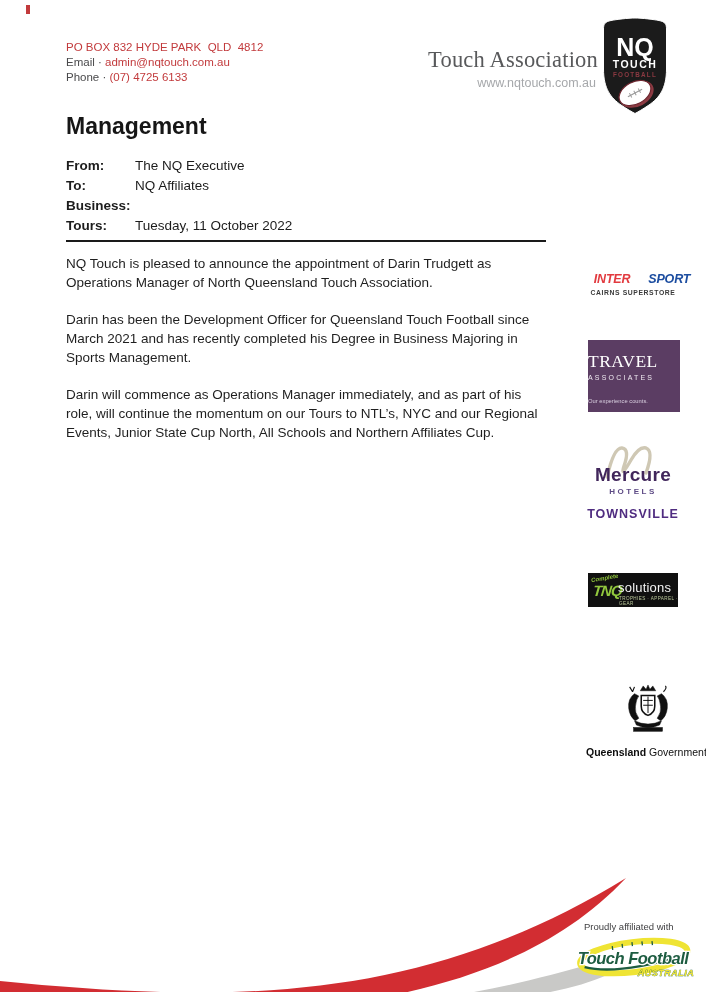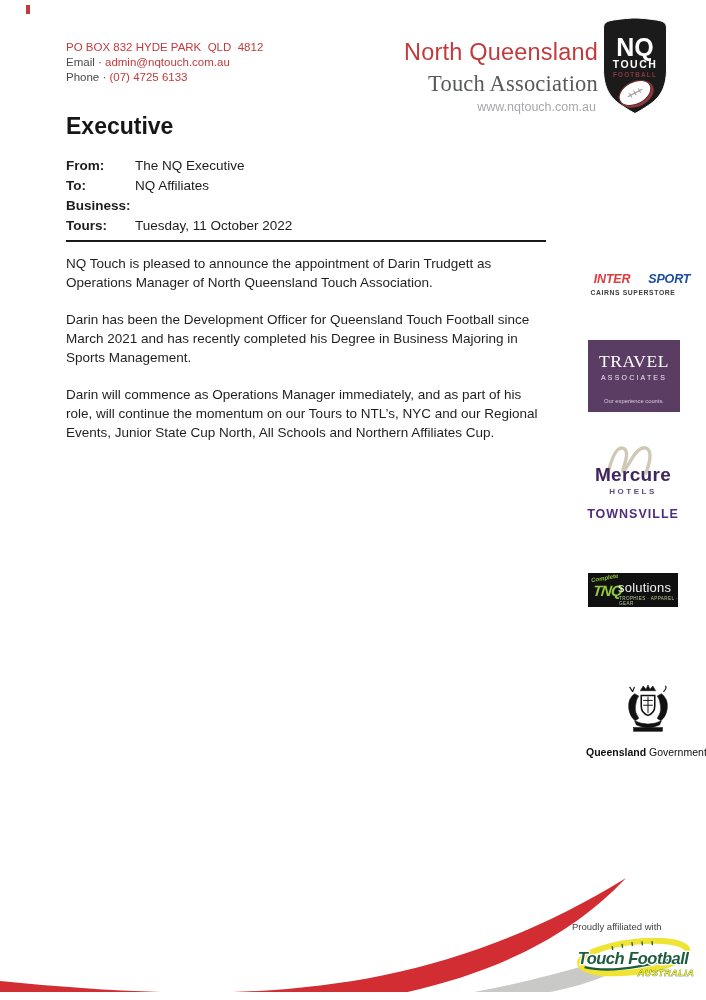--- a/index.html
+++ b/index.html
@@ -29,40 +29,40 @@
   .bodytext{position:absolute;left:66px;top:254px;width:484px;z-index:2;}
   .bodytext p{margin:0 0 18px 0;font-size:13.5px;line-height:19px;color:#1f1f1f;}
   
   .sponsors{position:absolute;left:583px;top:0;width:100px;z-index:2;}
   .sp{position:absolute;left:0;width:100px;}
   .sp-intersport{top:272px;text-align:center;}
   .is-line{display:flex;align-items:center;justify-content:center;gap:18px;}
   .is-inter{font-size:12.5px;font-weight:bold;font-style:italic;color:var(--intersport_red,#e23a3f);letter-spacing:-.2px;}
   .is-sport{font-size:12.5px;font-weight:bold;font-style:italic;color:var(--intersport_blue,#1c4da0);letter-spacing:-.2px;}
   .is-sub{font-size:6.8px;font-weight:bold;color:#3a3a3a;letter-spacing:.6px;margin-top:3px;}
-  .sp-travel{top:340px;left:5px;width:92px;height:72px;background:var(--travel_purple,#5b3d63);text-align:center;color:#fff;}
+  .sp-travel{top:340px;left:5px;width:92px;height:72px;background:var(--travel_purple,#5b3d63);color:#fff;}
   .ta-travel{font-family:"Liberation Serif","DejaVu Serif",serif;font-size:17.5px;letter-spacing:.5px;margin-top:11px;}
   .ta-assoc{font-size:7px;letter-spacing:2.2px;margin-top:2px;color:#efe9f1;}
   .ta-tag{font-size:5.8px;color:#d9cfe0;margin-top:17px;}
   .sp-mercure{top:443px;text-align:center;height:72px;}
   .m-swirl{position:absolute;left:18px;top:-2px;}
   .m-name{position:relative;font-size:19px;font-weight:bold;color:var(--mercure_purple,#41265b);margin-top:21px;letter-spacing:.3px;}
   .m-hotels{position:relative;font-size:8px;font-weight:bold;letter-spacing:2.5px;color:var(--hotels_purple,#5d4a85);margin-top:1px;}
   .m-town{position:relative;font-size:12.5px;font-weight:bold;letter-spacing:1px;color:var(--townsville_purple,#4f2c80);margin-top:11px;}
   .sp-tnq{top:573px;left:5px;width:90px;height:34px;background:#101010;overflow:hidden;}
   .tnq-complete{position:absolute;left:3px;top:2px;font-size:6px;font-style:italic;font-weight:bold;color:var(--tnq_green,#92c83e);transform:rotate(-10deg);}
   .tnq-brand{position:absolute;left:5px;top:9px;font-size:15px;font-weight:bold;font-style:italic;color:var(--tnq_green,#92c83e);letter-spacing:-1px;transform:skewX(-6deg);}
   .tnq-word{position:absolute;left:30px;top:7px;font-size:13px;color:#f4f4f4;letter-spacing:.2px;}
   .tnq-sub{position:absolute;left:31px;top:23px;font-size:4.6px;color:#b9c79a;letter-spacing:.4px;}
   .sp-qld{top:684px;left:3px;width:110px;text-align:center;}
   .qld-caption{font-size:10.5px;color:#0e0e0e;margin-top:2px;white-space:nowrap;}
   .qld-caption b{font-weight:bold;}
   
   .affiliation{position:absolute;left:570px;top:921px;width:132px;z-index:2;text-align:left;}
-  .aff-text{font-size:9.5px;color:#3f3f41;margin-left:2px;}
+  .aff-text{font-size:9.5px;color:#3f3f41;margin-left:14px;}
   .tfa{margin-top:3px;}
 </style>
 </head>
 <body>
 
 <div class="page">
 
   <svg class="swoosh" viewBox="0 0 706 1000" xmlns="http://www.w3.org/2000/svg" aria-hidden="true">
     <path d="M420 1000 C 510 990 600 962 660 942 C 612 984 548 998 468 1000 Z" fill="var(--swoosh_gray,#c9c9c7)"></path>
     <path d="M0 981 C 250 1006 430 998 626 878 C 560 948 470 982 368 1000 L 0 1000 Z" fill="var(--swoosh_red,#d22d32)"></path>
@@ -72,42 +72,41 @@
 
   <div class="header">
 
     <div class="contact">
       <div class="red pre">PO BOX 832 HYDE PARK  QLD  4812</div>
       <div><span>Email</span><span class="pre"> · </span><span class="red">admin@nqtouch.com.au</span></div>
       <div><span>Phone</span><span class="pre"> · </span><span class="red">(07) 4725 6133</span></div>
     </div>
 
     <div class="org-block">
-      <div class="org-name1">North Queensland</div>
       <div class="org-name2">Touch Association</div>
       <div class="org-site">www.nqtouch.com.au</div>
     </div>
 
     <svg class="badge" viewBox="0 0 66 97" xmlns="http://www.w3.org/2000/svg">
       <path d="M33 1 C40 1 52 2.5 57 3.5 C63 4.7 64.5 7 64.5 12 L64.5 52 C64.5 72 57 81 47 88 C41 92 36 95 33 96.5 C30 95 25 92 19 88 C9 81 1.5 72 1.5 52 L1.5 12 C1.5 7 3 4.7 9 3.5 C14 2.5 26 1 33 1 Z" fill="var(--badge_black,#1b1b1b)" stroke="#ffffff" stroke-width="1"></path>
       <text x="33" y="39" text-anchor="middle" font-family="Liberation Sans, DejaVu Sans, sans-serif" font-size="25" font-weight="bold" fill="#ffffff">NQ</text>
       <text x="33" y="51" text-anchor="middle" font-family="Liberation Sans, DejaVu Sans, sans-serif" font-size="10.5" font-weight="bold" letter-spacing="1.5" fill="#ffffff">TOUCH</text>
       <text x="33" y="59.5" text-anchor="middle" font-family="Liberation Sans, DejaVu Sans, sans-serif" font-size="6.3" font-weight="bold" letter-spacing="1.2" fill="var(--badge_maroon,#8c3a42)">FOOTBALL</text>
       <g transform="rotate(-28 33 76)">
         <ellipse cx="34" cy="78" rx="18" ry="12" fill="var(--badge_maroon,#8c3a42)"></ellipse>
         <ellipse cx="33" cy="76" rx="17" ry="11" fill="#ffffff" stroke="#6e2730" stroke-width="1.2"></ellipse>
         <line x1="25" y1="76" x2="41" y2="76" stroke="#9a9a9a" stroke-width="1.2"></line>
         <line x1="28" y1="73.5" x2="28" y2="78.5" stroke="#9a9a9a" stroke-width="1"></line>
         <line x1="33" y1="73.5" x2="33" y2="78.5" stroke="#9a9a9a" stroke-width="1"></line>
         <line x1="38" y1="73.5" x2="38" y2="78.5" stroke="#9a9a9a" stroke-width="1"></line>
       </g>
     </svg>
   </div>
 
-  <h1 class="memo-title">Executive</h1>
+  <h1 class="memo-title">Management</h1>
 
   <div class="fields">
     <div class="frow">
       <span class="flabel">From:</span>
       <span class="fvalue">The NQ Executive</span>
     </div>
     <div class="frow">
       <span class="flabel">To:</span>
       <span class="fvalue">NQ Affiliates</span>
     </div>

